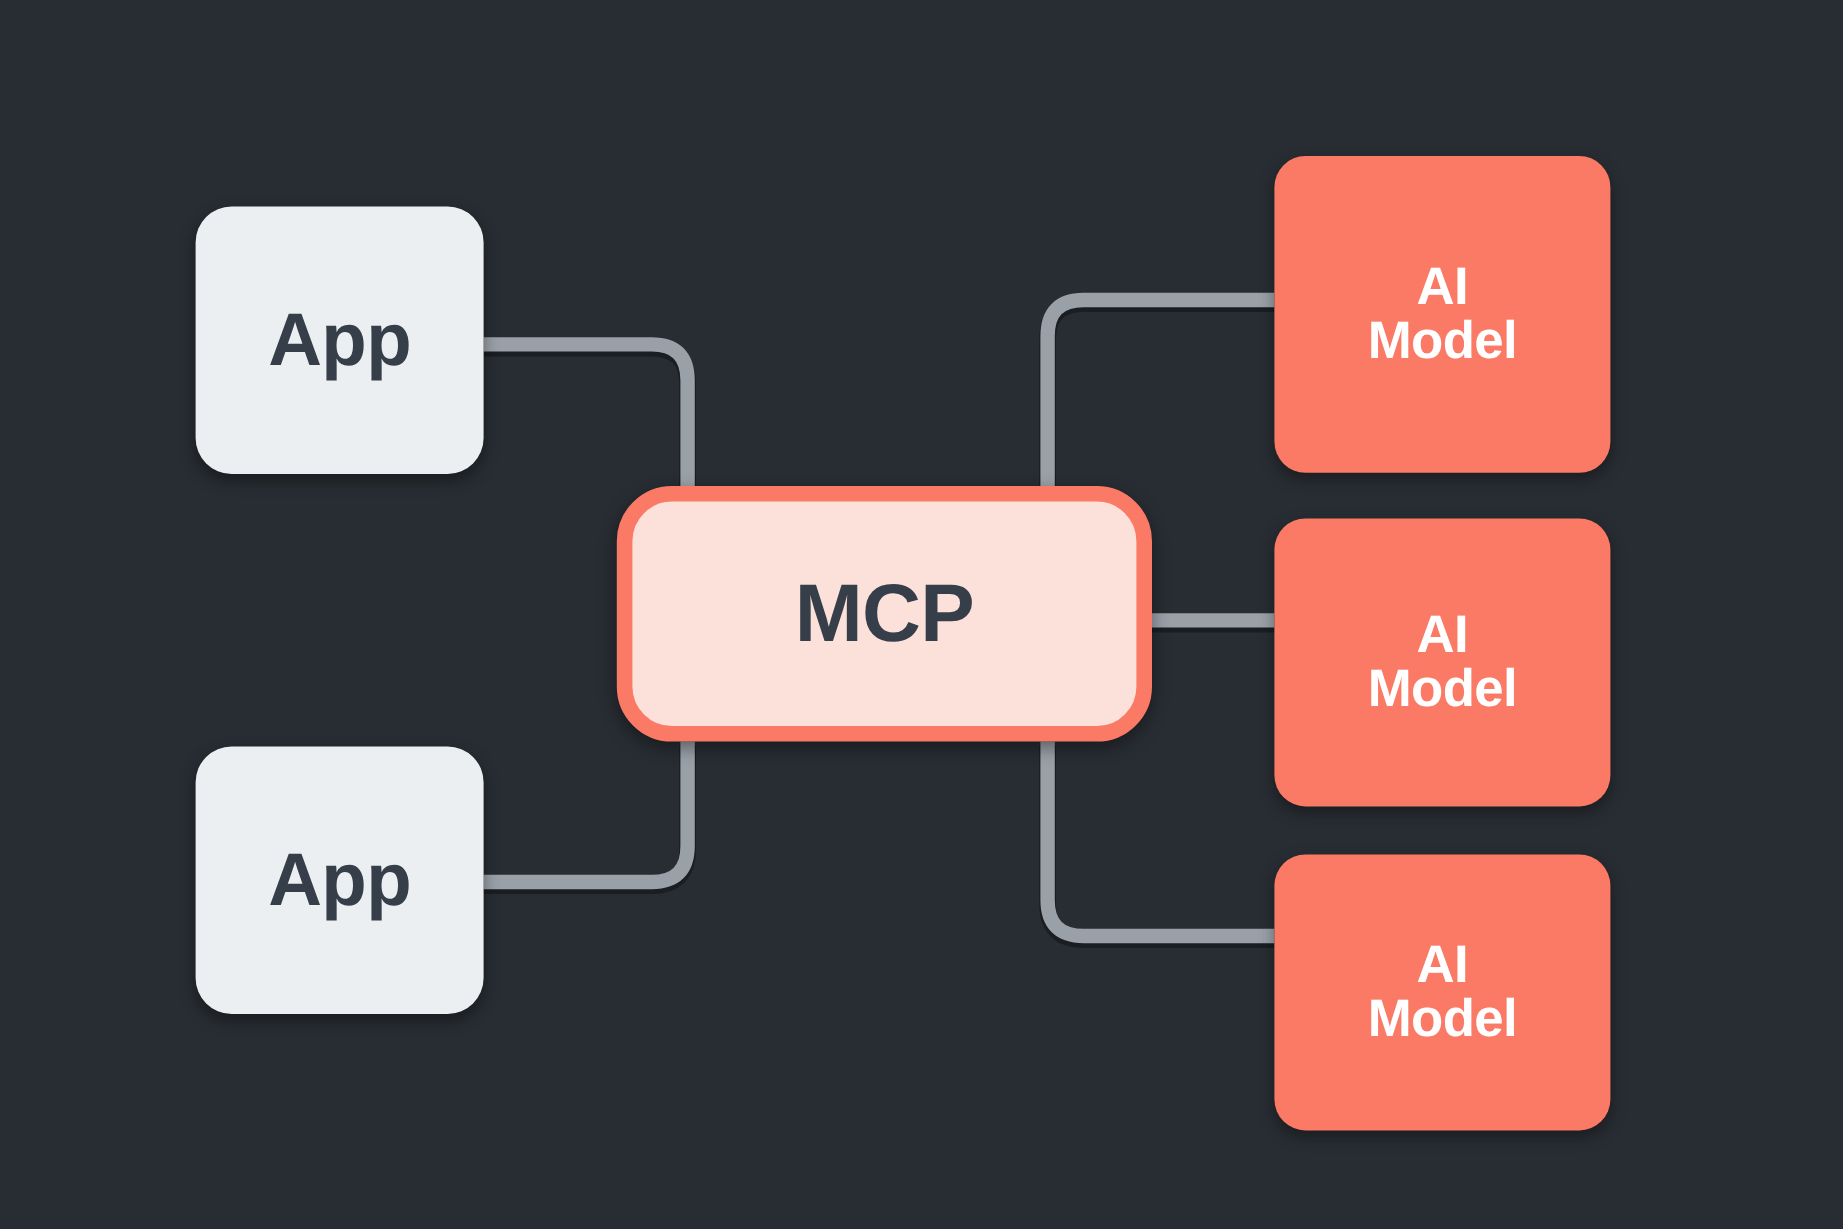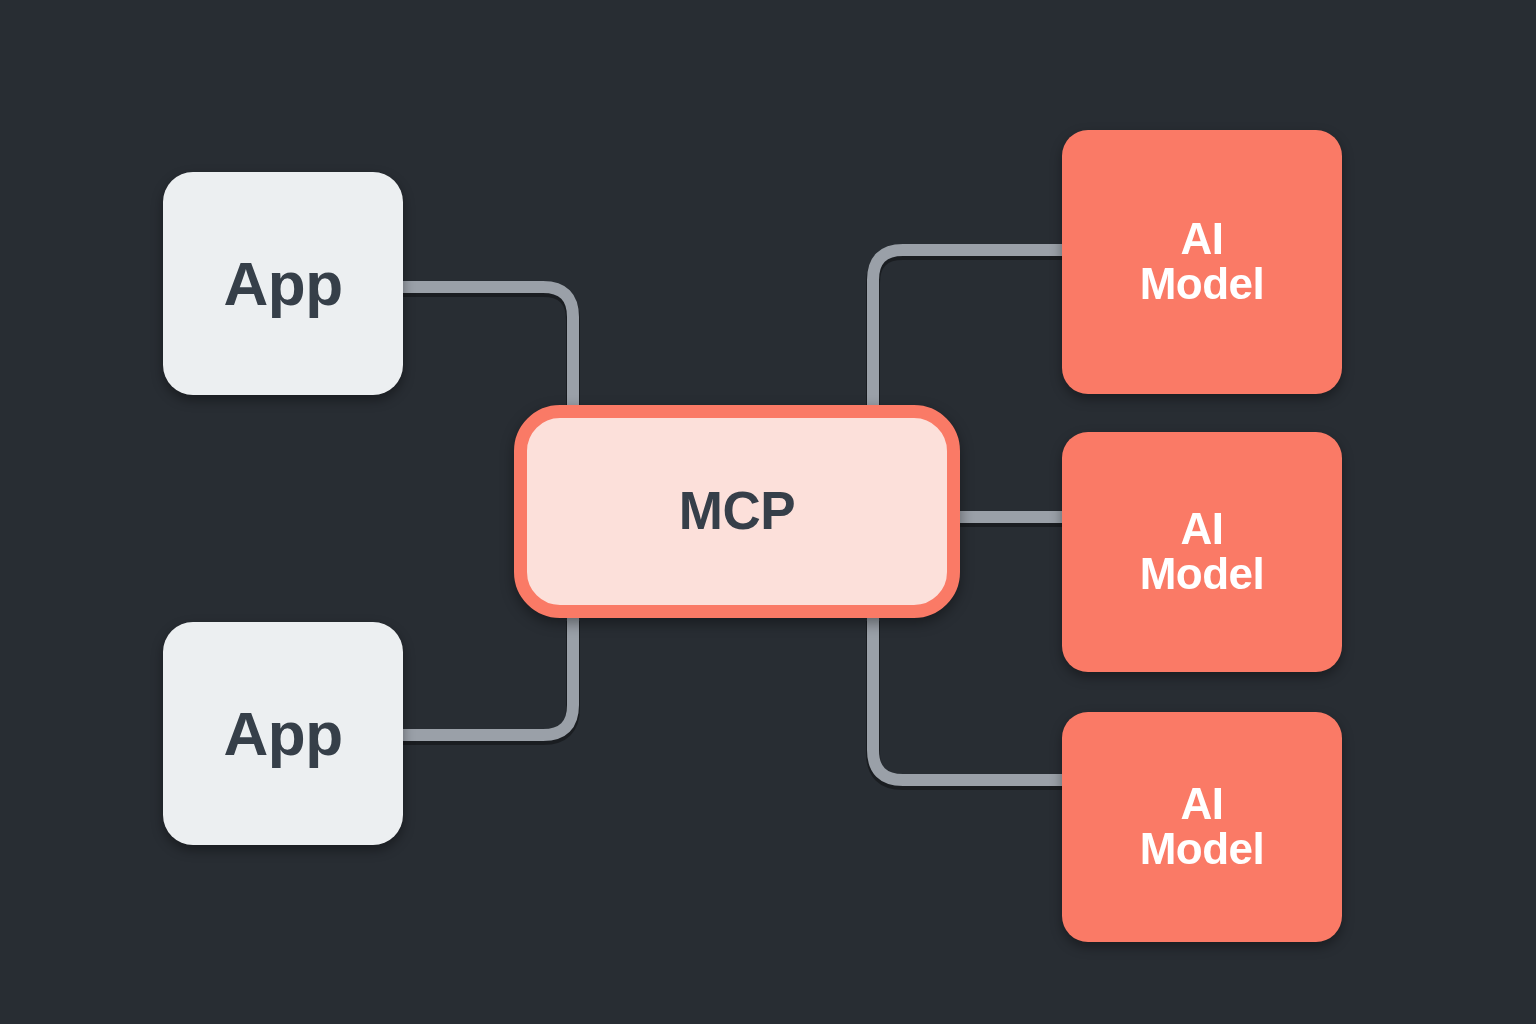--- a/index.html
+++ b/index.html
@@ -44,21 +44,21 @@
     font-weight: bold;
     font-size: 62px;
     border-radius: 30px;
     box-shadow: 0 5px 12px rgba(0,0,0,0.38);
     letter-spacing: -0.5px;
   }
   .node-hub {
     background: #fce0da;
     color: #363f49;
     font-weight: bold;
-    font-size: 53px;
+    font-size: 68px;
     border: 13px solid #fa7a66;
     border-radius: 46px;
     box-shadow: 0 5px 14px rgba(0,0,0,0.40);
     letter-spacing: -0.5px;
   }
   .node-model {
     background: #fa7a66;
     color: #ffffff;
     font-weight: bold;
     font-size: 44px;

